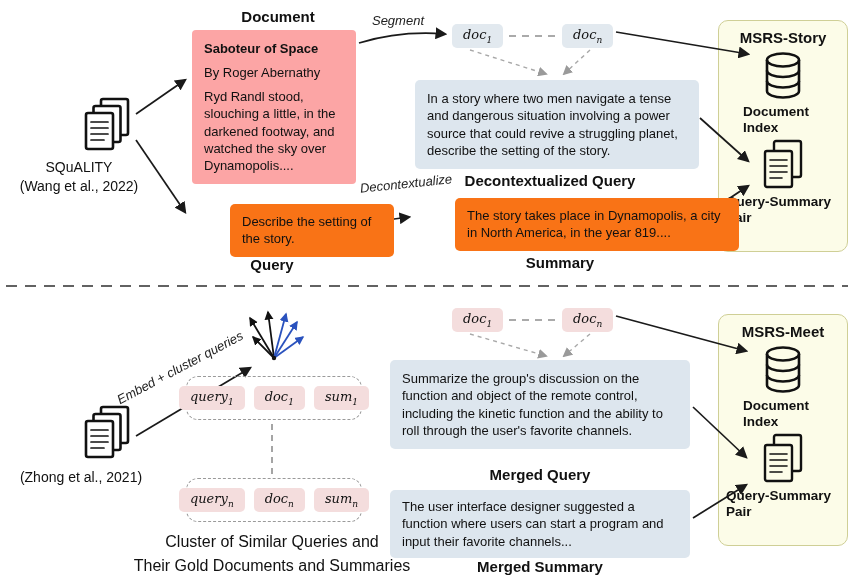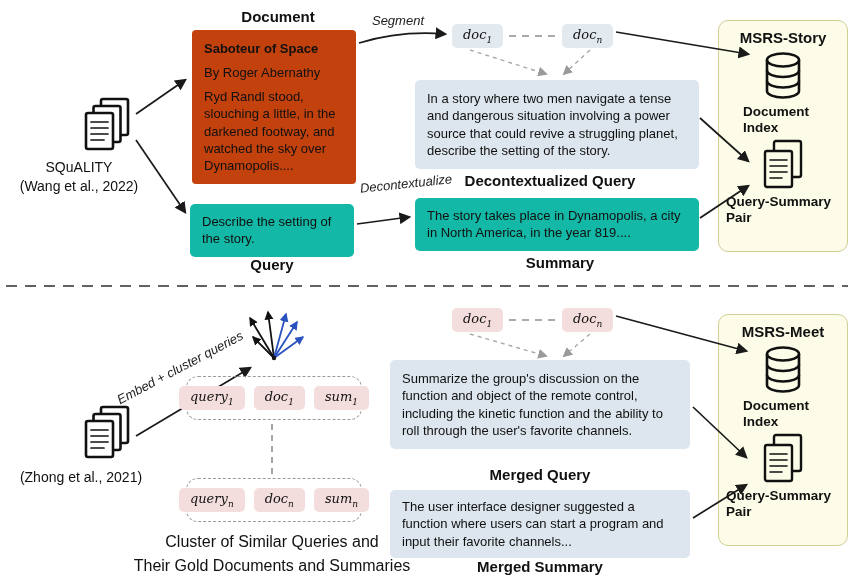--- a/index.html
+++ b/index.html
@@ -10,24 +10,24 @@
   }
   .abs { position:absolute; }
   .node { z-index:3; }
   .overlay { position:absolute; left:0; top:0; z-index:2; pointer-events:none; }
   .dataset { z-index:1; }
 
   .lbl { font-weight:700; font-size:15px; text-align:center; }
   .ital { font-style:italic; font-size:13px; color:#222; text-align:center; }
 
   .box { border-radius:5px; font-size:13px; line-height:1.33; padding:10px 12px; box-sizing:border-box; }
-  .pink { background:#14b8a6; }
+  .pink { background:#f97316;margin-left:40px; }
   .blue { background:#dde6ee; }
 
-  .card { background:#c2410c; border-radius:4px; padding:10px 12px; box-sizing:border-box; font-size:13px; line-height:1.32; }
+  .card { background:#fca5a5; border-radius:4px; padding:10px 12px; box-sizing:border-box; font-size:13px; line-height:1.32; }
   .card .t { font-weight:700; margin-bottom:7px; }
   .card .b { margin-bottom:7px; }
 
   .tok {
     display:inline-flex; align-items:center; justify-content:center;
     padding:3px 11px; border-radius:5px; height:18px;
     font-family:"DejaVu Serif", serif; font-style:italic; font-size:13px;
   }
   .tok sub { font-size:9px; font-style:italic; }
   .blue-tok { background:#e2e9ef; }

